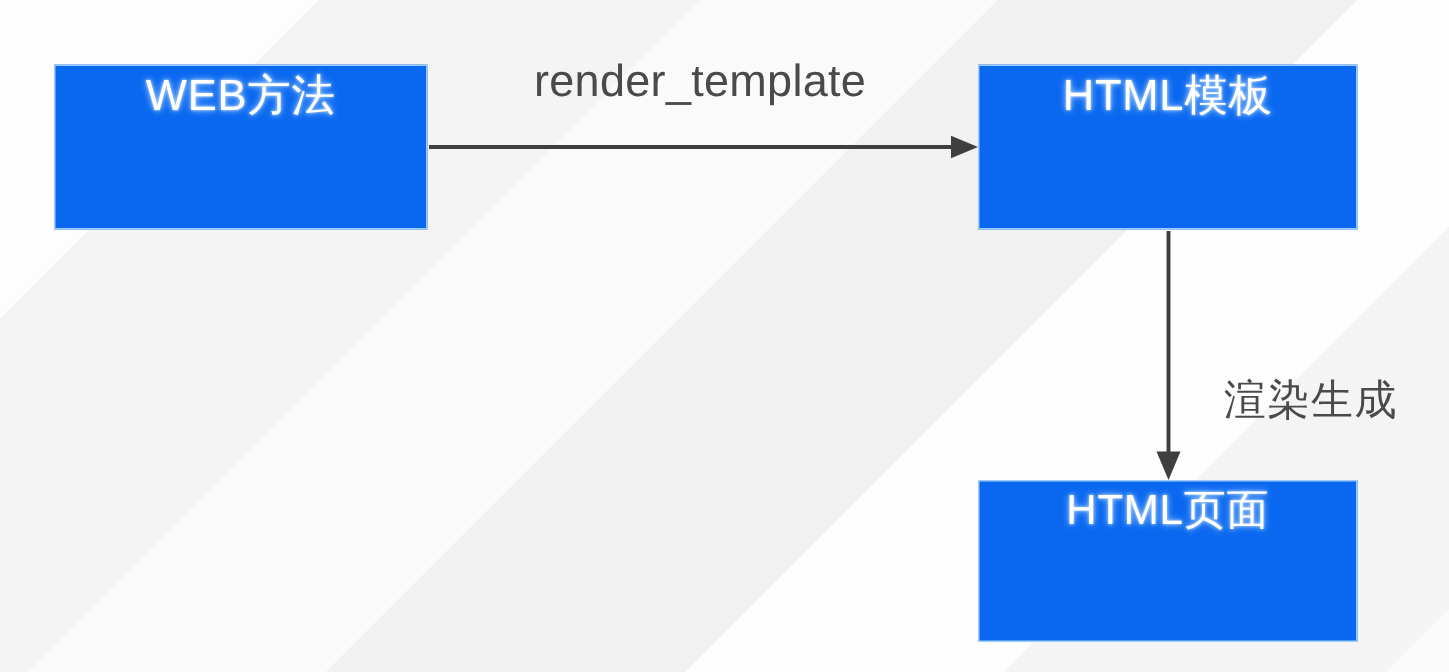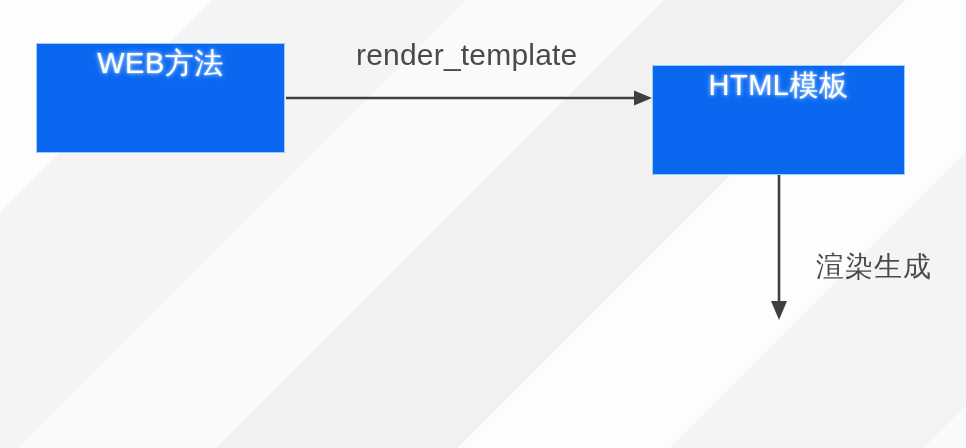--- a/index.html
+++ b/index.html
@@ -56,21 +56,20 @@
     height: 110px;
     font-size: 29px;
   }
 
   #node-html-template {
     left: 652px;
     top: 43px;
     width: 253px;
     height: 110px;
     font-size: 29px;
-    margin-top: 22px;
   }
 
   #node-html-page {
     left: 652px;
     top: 320px;
     width: 253px;
     height: 108px;
     font-size: 28px;
   }
 
@@ -139,18 +138,21 @@
   </svg>
 
   <div class="node-box" id="node-web-method">
     <span>WEB方法</span>
   </div>
 
   <div class="node-box" id="node-html-template">
     <span>HTML模板</span>
   </div>
 
+  <div class="node-box" id="node-html-page">
+    <span>HTML页面</span>
+  </div>
 
   <div class="edge-label" id="label-render-template">render_template</div>
 
   <div class="edge-label" id="label-render-generate">渲染生成</div>
 
 </div>
 
 </body></html>

